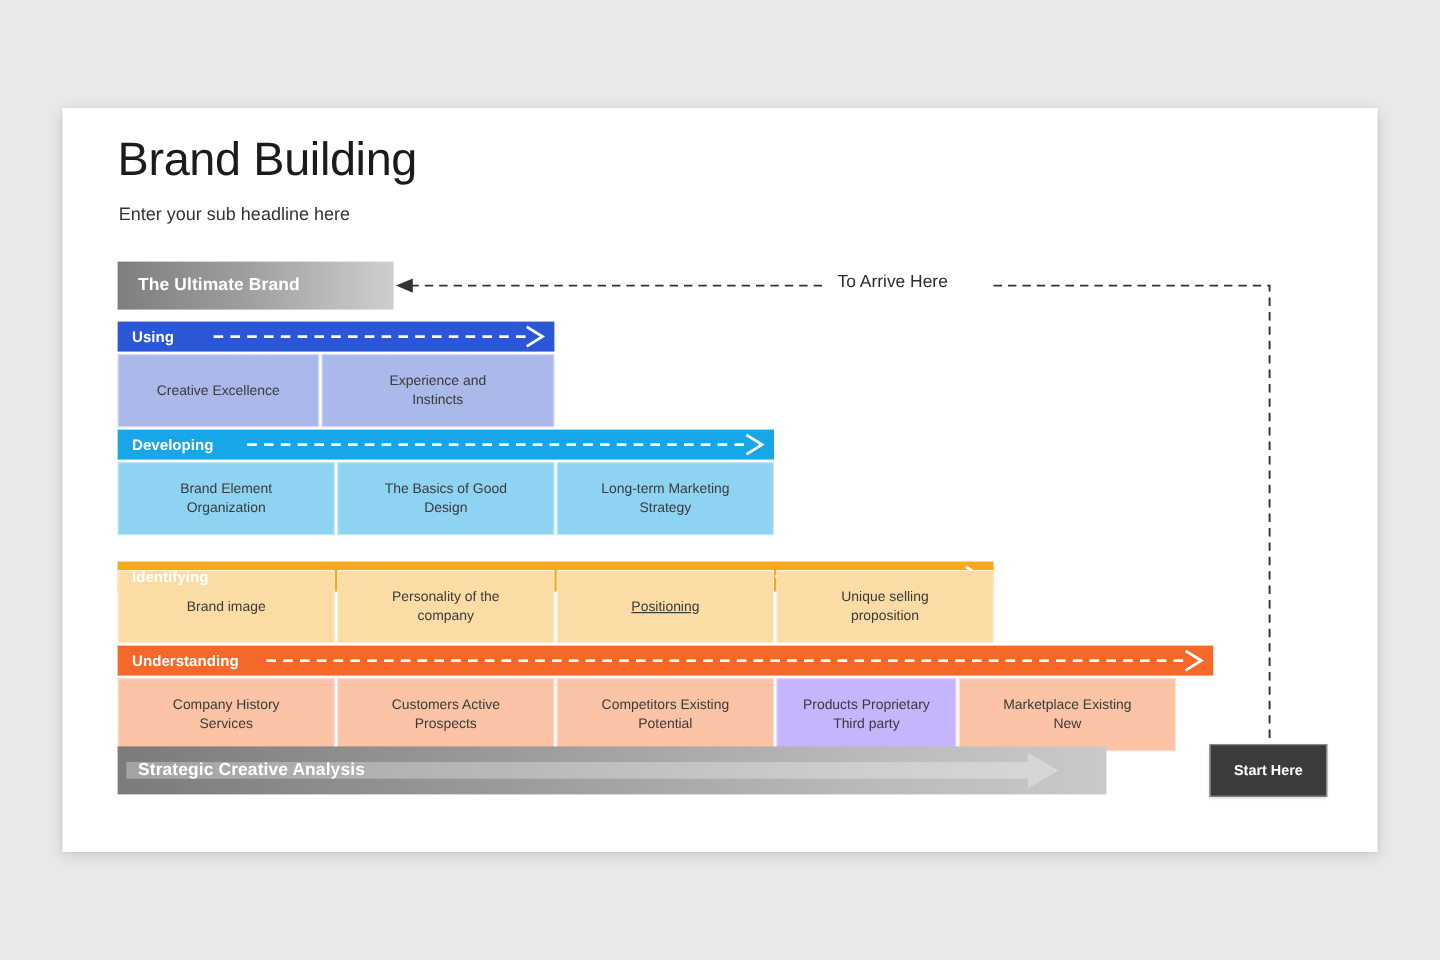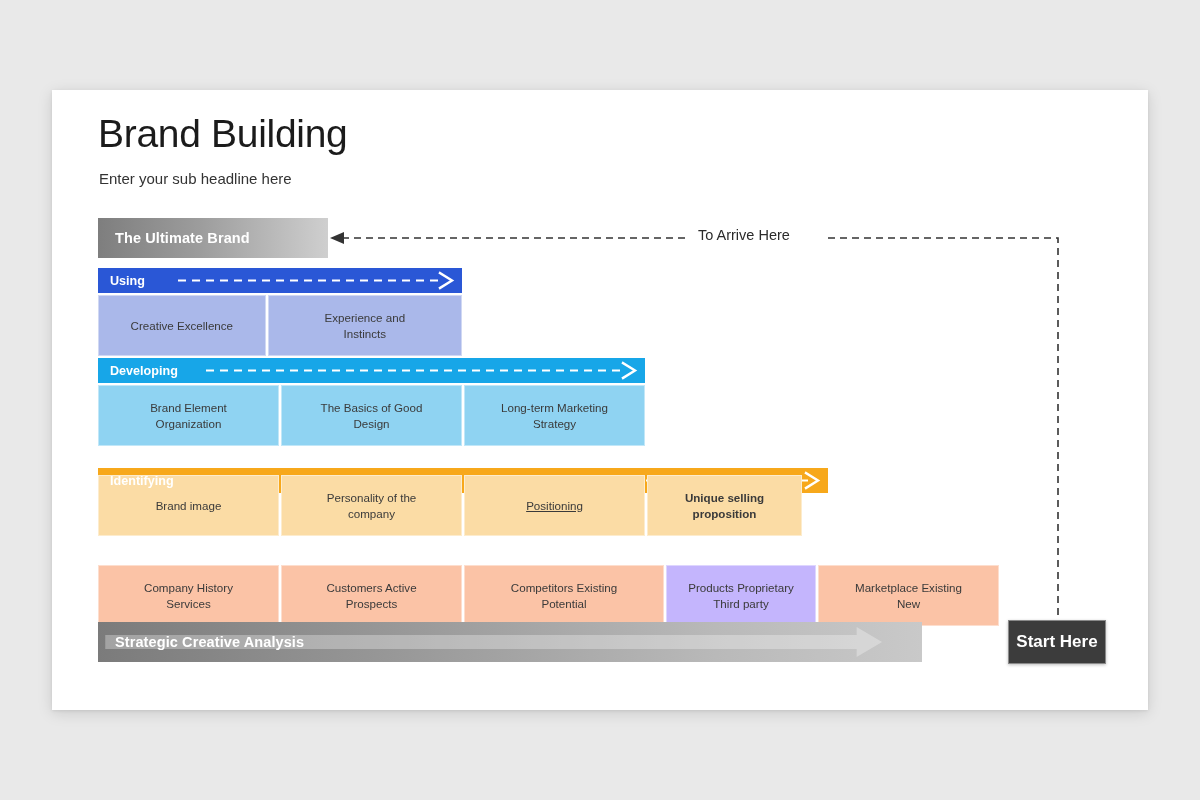--- a/index.html
+++ b/index.html
@@ -79,21 +79,21 @@
   .base-inner-arrow { position: absolute; left: 0; top: 0; width: 100%; height: 100%; }
 
   .start-box {
     position: absolute; left: 956px; top: 530px;
     width: 98px; height: 44px;
     background: #3c3c3c;
     display: flex; align-items: center; justify-content: center;
     border: 1px solid #8a8a8a;
     box-shadow: 0 1px 3px rgba(0,0,0,0.25);
   }
-  .start-box span { color: #ffffff; font-size: 17px; font-weight: bold; }
+  .start-box span { color: #ffffff; font-size: 12px; font-weight: bold; }
 
   
   .arrive-label {
     position: absolute; left: 646px; top: 137px;
     font-size: 14.5px; color: #2b2b2b;
   }
 
   
   #connectors { position: absolute; left: 0; top: 0; width: 1096px; height: 620px; pointer-events: none; }
 </style>
@@ -165,36 +165,43 @@
           <div class="cell" style="width: 181px; background: rgb(251, 220, 165);">
             <span style="white-space: pre-line;">Brand image</span>
           </div>
           <div class="cell" style="width: 181px; background: rgb(251, 220, 165);">
             <span style="white-space: pre-line;">Personality of the
 company</span>
           </div>
           <div class="cell" style="width: 181px; background: rgb(251, 220, 165); text-decoration: underline;">
             <span style="white-space: pre-line;">Positioning</span>
           </div>
-          <div class="cell" style="width: 155px; background: rgb(251, 220, 165); font-weight: bold;">
+          <div class="cell" style="width: 181px; background: rgb(251, 220, 165);">
             <span style="white-space: pre-line;">Unique selling
 proposition</span>
           </div>
         </div>
 
+      <div class="stage-bar" id="bar-3" style="left: 46px; top: 448px; width: 913px; background: rgb(244, 105, 42);">
+        <span class="stage-name">Understanding</span>
+      <svg width="913" height="25" viewBox="0 0 913 25" style="position: absolute; left: 0px; top: 0px;">
+            <line x1="124" y1="12.5" x2="894" y2="12.5" stroke="#ffffff" stroke-width="2.2" stroke-dasharray="8 6"></line>
+            <path d="M891 5 L903 12.5 L891 20" fill="none" stroke="#ffffff" stroke-width="2.4" stroke-linecap="square"></path>
+          </svg>
+        </div>
       <div class="cells-row" id="row-3" style="left: 46px; top: 475px; width: 913px;">
           <div class="cell" style="width: 181px; background: rgb(251, 195, 166);">
             <span style="white-space: pre-line;">Company History
 Services</span>
           </div>
           <div class="cell" style="width: 181px; background: rgb(251, 195, 166);">
             <span style="white-space: pre-line;">Customers Active
 Prospects</span>
           </div>
-          <div class="cell" style="width: 200px; background: rgb(251, 195, 166);">
+          <div class="cell" style="width: 181px; background: rgb(251, 195, 166);">
             <span style="white-space: pre-line;">Competitors Existing
 Potential</span>
           </div>
           <div class="cell" style="width: 150px; background: #c4b5fd;">
             <span style="white-space: pre-line;">Products Proprietary
 Third party</span>
           </div>
           <div class="cell" style="width: 181px; background: rgb(251, 195, 166);">
             <span style="white-space: pre-line;">Marketplace Existing
 New</span>

